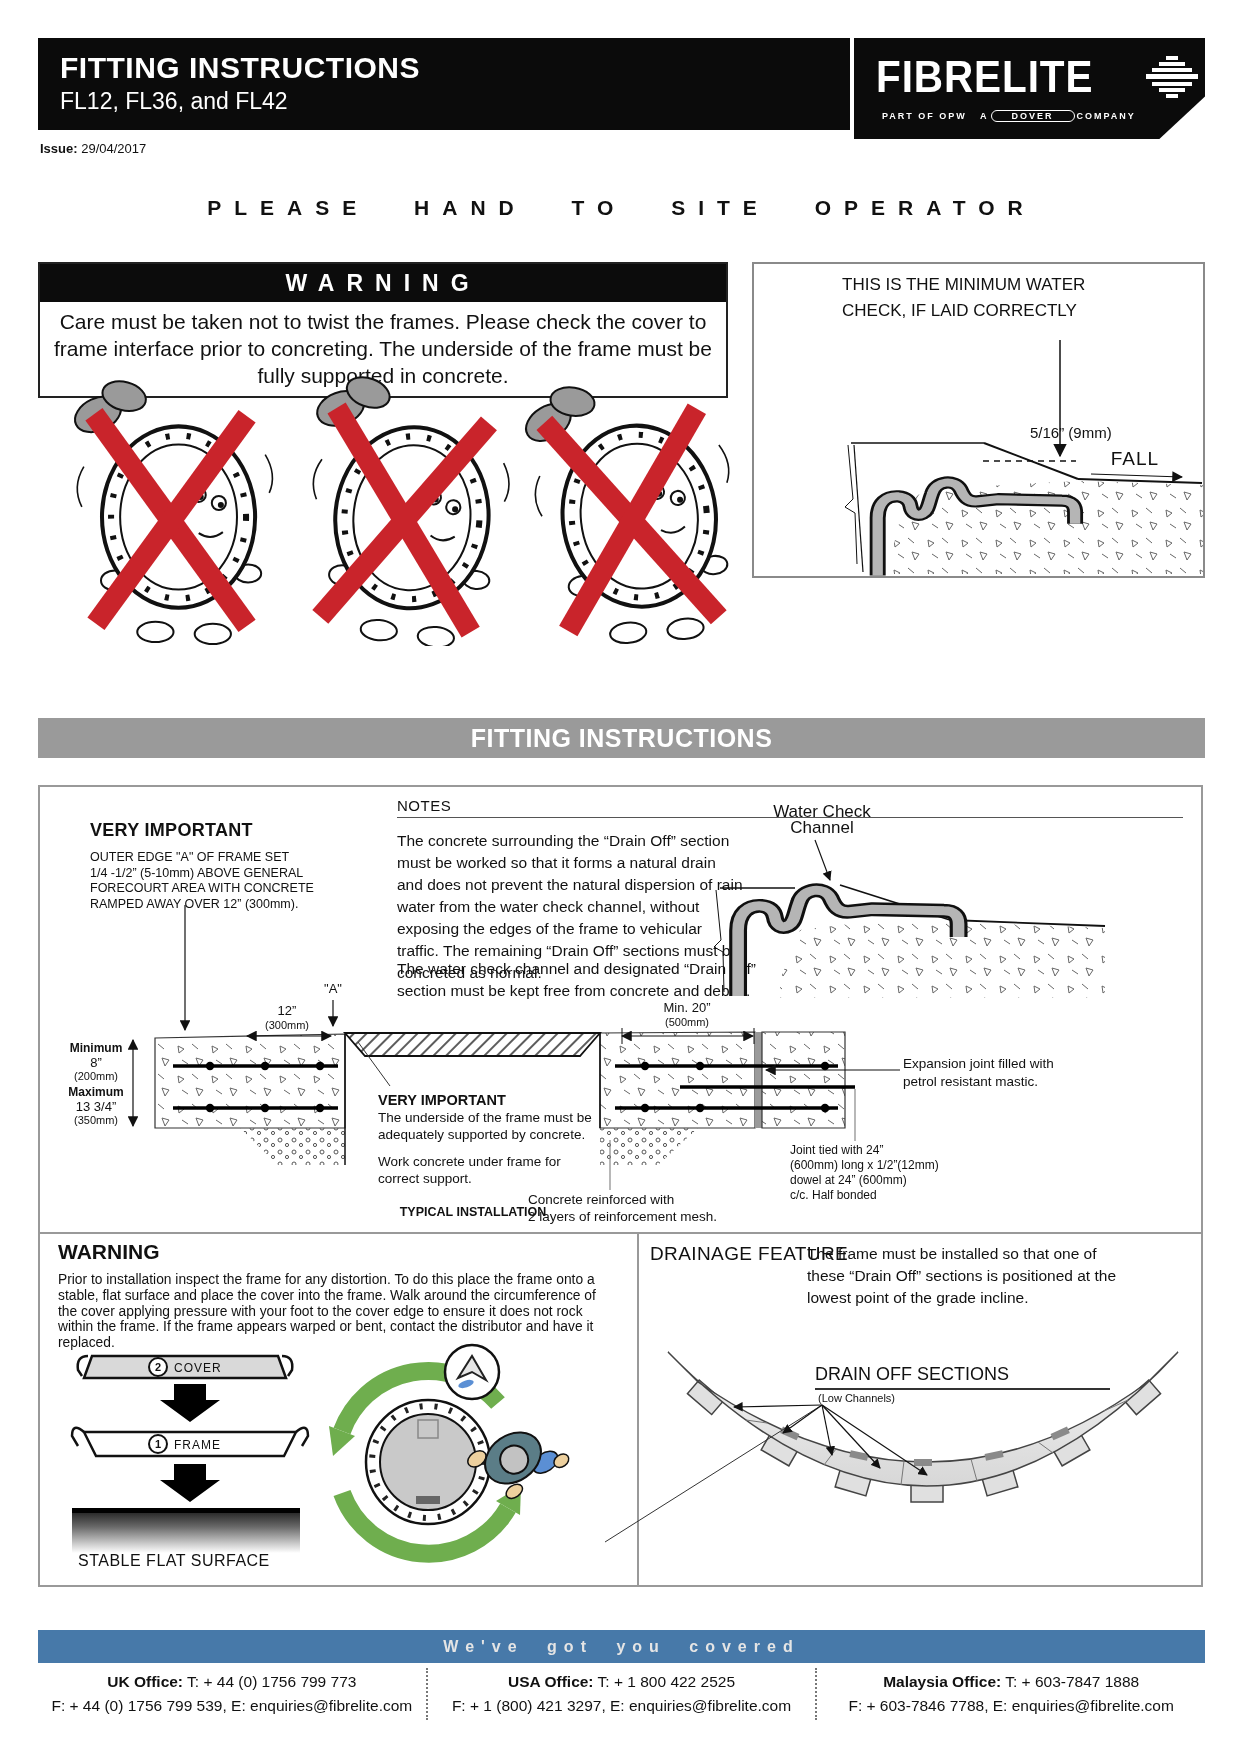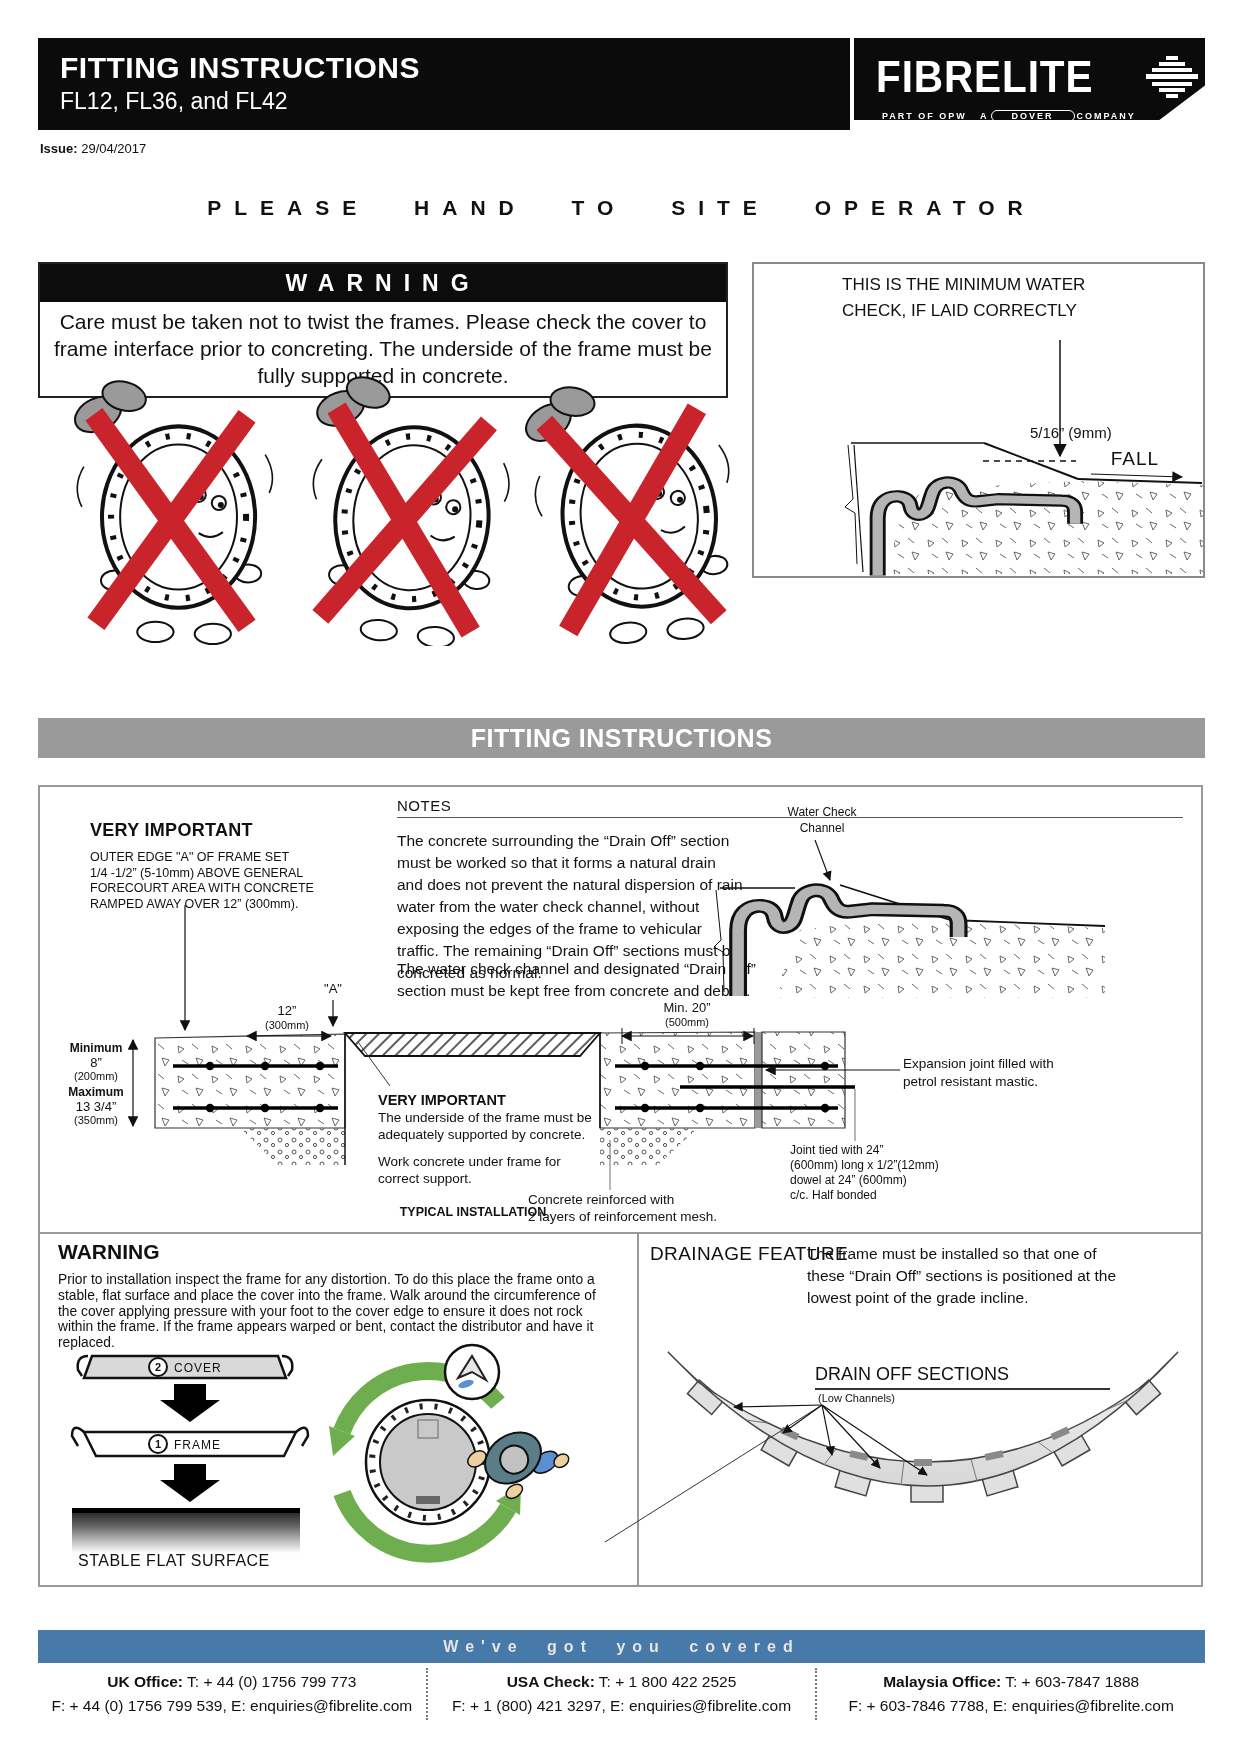--- a/index.html
+++ b/index.html
@@ -3,21 +3,21 @@
 <meta charset="utf-8">
 <style>
   html,body{margin:0;padding:0;background:#fff;}
   .page{position:relative;width:1240px;height:1753px;background:#fff;overflow:hidden;
         font-family:"Liberation Sans",sans-serif;color:#111;}
   .abs{position:absolute;}
   
   .hdr-bar{left:38px;top:38px;width:812px;height:92px;background:#0b0b0b;color:#fff;padding-left:22px;box-sizing:border-box;}
   .hdr-title{font-size:30px;font-weight:bold;letter-spacing:.5px;margin-top:13px;}
   .hdr-sub{font-size:23px;margin-top:3px;}
-  .logo-box{left:854px;top:38px;width:351px;height:82px;background:#0b0b0b;color:#fff;
+  .logo-box{left:854px;top:38px;width:351px;height:101px;background:#0b0b0b;color:#fff;
             clip-path:polygon(0 0,100% 0,100% 58%,87% 100%,0 100%);text-align:center;}
   .brand{font-size:44px;font-weight:bold;letter-spacing:1px;position:absolute;left:22px;top:14px;transform:scaleX(.92);transform-origin:left;}
   .brand-sub{position:absolute;left:28px;top:72px;font-size:9px;letter-spacing:2px;font-weight:bold;white-space:nowrap;}
   .dover-box{display:inline-block;border:1px solid #fff;border-radius:6px;padding:0 20px;margin:0 2px;}
   .issue{left:40px;top:141px;font-size:13px;}
   .hand{left:38px;top:196px;width:1167px;text-align:center;font-size:21px;font-weight:bold;
         letter-spacing:13px;word-spacing:26px;}
   
   .warnbox{left:38px;top:262px;width:690px;height:136px;border:2px solid #222;box-sizing:border-box;background:#fff;}
   .warnbox-title{background:#0c0c0c;color:#fff;text-align:center;font-size:23px;font-weight:bold;
@@ -32,21 +32,21 @@
   .sec-banner{left:38px;top:718px;width:1167px;height:40px;background:#9a9a9a;color:#fff;
               text-align:center;font-size:25px;font-weight:bold;line-height:40px;letter-spacing:.5px;}
   
   .mainbox{left:38px;top:785px;width:1165px;height:802px;border:2px solid #999;box-sizing:border-box;}
   .vi1-title{left:90px;top:820px;font-size:18px;font-weight:bold;letter-spacing:.3px;}
   .vi1-body{left:90px;top:850px;width:260px;font-size:12.5px;line-height:15.5px;white-space:pre-line;}
   .notes-title{left:397px;top:797px;font-size:15px;letter-spacing:.5px;}
   .notes-rule{left:397px;top:817px;width:786px;border-top:1.5px solid #555;}
   .notes-p1{left:397px;top:830px;width:348px;font-size:15.5px;line-height:22px;}
   .notes-p2{left:397px;top:958px;width:360px;font-size:15.5px;line-height:22px;}
-  .wcc-label{left:762px;top:804px;width:120px;text-align:center;font-size:12px;line-height:16px;white-space:pre-line;}
+  .wcc-label{left:762px;top:804px;width:120px;text-align:center;font-size:17px;line-height:16px;white-space:pre-line;}
   
   .vi2{left:378px;top:1092px;width:220px;font-size:13.5px;line-height:17px;}
   .vi2 b{font-size:14.5px;}
   .typical{left:368px;top:1205px;width:210px;text-align:center;font-size:12.5px;font-weight:bold;}
   .reinforced{left:528px;top:1192px;width:240px;font-size:13.5px;line-height:16.5px;white-space:pre-line;}
   .expansion{left:903px;top:1055px;width:170px;font-size:13.5px;line-height:18px;}
   .jointtied{left:790px;top:1143px;width:185px;font-size:12px;line-height:15px;white-space:pre-line;}
   
   .hr-split{left:40px;top:1232px;width:1161px;border-top:2px solid #999;}
   .v-split{left:637px;top:1232px;height:353px;border-left:2px solid #999;}
@@ -433,21 +433,21 @@
   <div class="abs drainoff-sub">(Low Channels)</div>
 
   <div class="abs foot-blue">We've got you covered</div>
   <div class="abs foot-cols">
     <div class="foot-col">
       <div><b>UK Office:</b>
         <span>T: + 44 (0) 1756 799 773</span></div>
       <div>F: + 44 (0) 1756 799 539,  E: enquiries@fibrelite.com</div>
     </div>
     <div class="foot-col">
-      <div><b>USA Check:</b>
+      <div><b>USA Office:</b>
         <span>T: + 1 800 422 2525</span></div>
       <div>F: + 1 (800) 421 3297, E: enquiries@fibrelite.com</div>
     </div>
     <div class="foot-col">
       <div><b>Malaysia Office:</b>
         <span>T: + 603-7847 1888</span></div>
       <div>F: + 603-7846 7788, E: enquiries@fibrelite.com</div>
     </div>
   </div>
 

